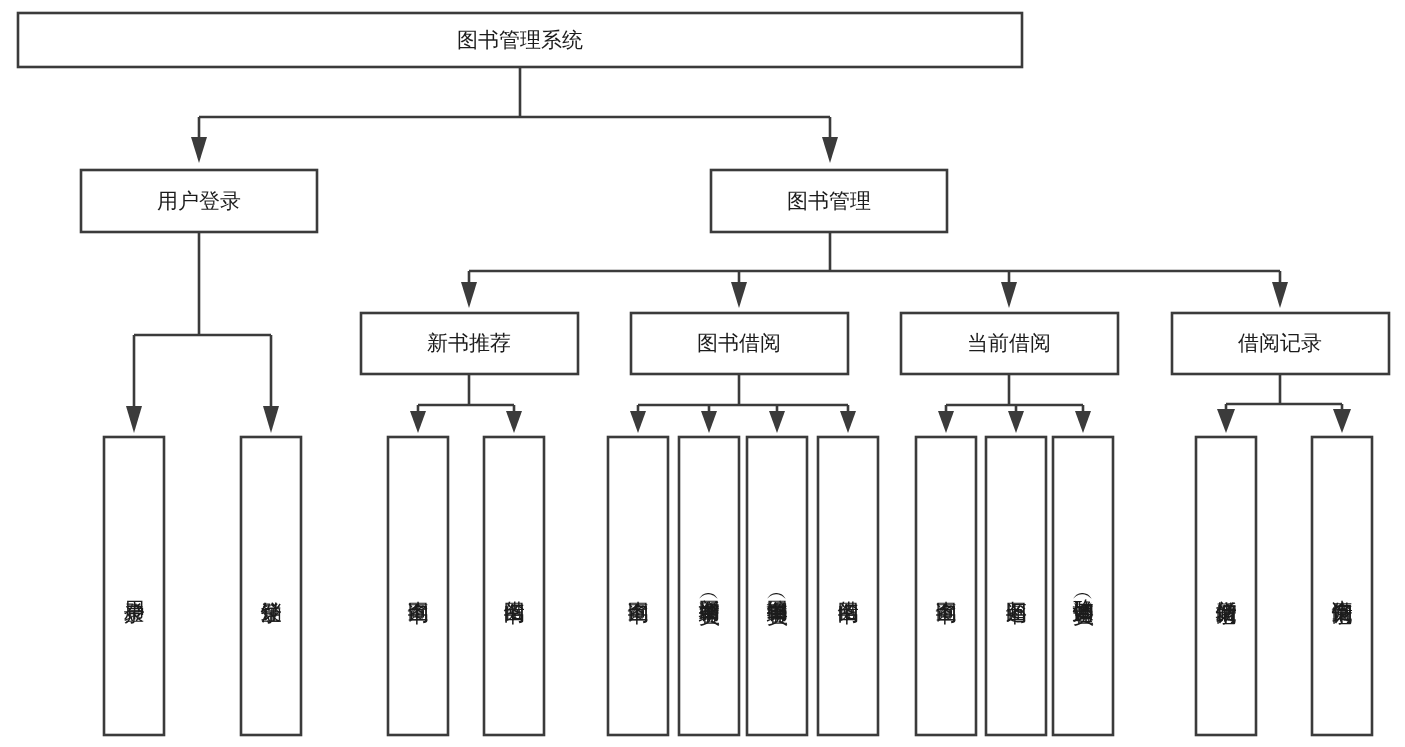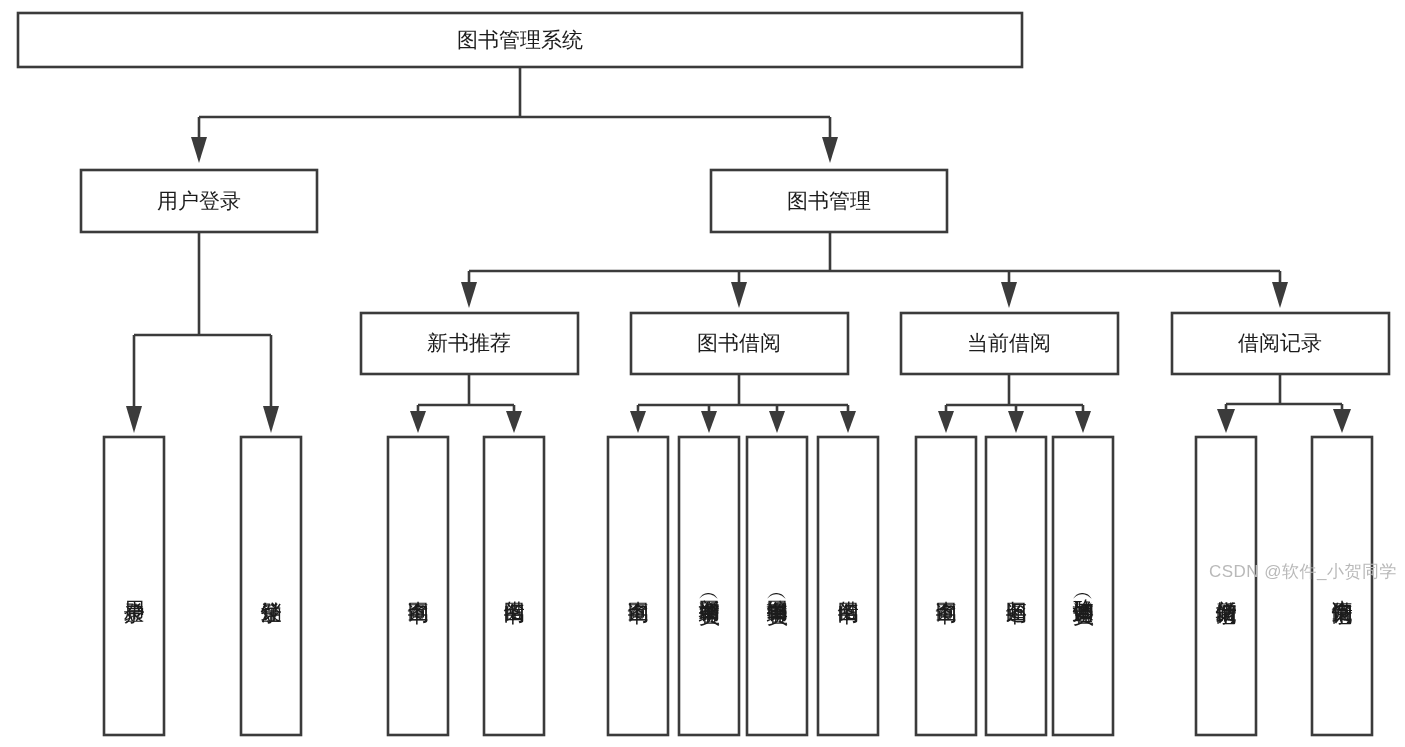--- a/index.html
+++ b/index.html
@@ -211,15 +211,14 @@
   <div class="leaf-label" style="left:608px;  top:437px; width:60px; height:298px;">查询图书</div>
   <div class="leaf-label" style="left:679px;  top:437px; width:60px; height:298px;">新增图书（管理员）</div>
   <div class="leaf-label" style="left:747px;  top:437px; width:60px; height:298px;">编辑图书（管理员）</div>
   <div class="leaf-label" style="left:818px;  top:437px; width:60px; height:298px;">借阅图书</div>
   <div class="leaf-label" style="left:916px;  top:437px; width:60px; height:298px;">查询图书</div>
   <div class="leaf-label" style="left:986px;  top:437px; width:60px; height:298px;">归还图书</div>
   <div class="leaf-label" style="left:1053px; top:437px; width:60px; height:298px;">确认归还（管理员）</div>
   <div class="leaf-label" style="left:1196px; top:437px; width:60px; height:298px;">新增借阅记录</div>
   <div class="leaf-label" style="left:1312px; top:437px; width:60px; height:298px;">查询借阅记录</div>
 
-  <div class="watermark">CSDN @软件_小贺同学</div>
 
 </div>
 
 </body></html>

